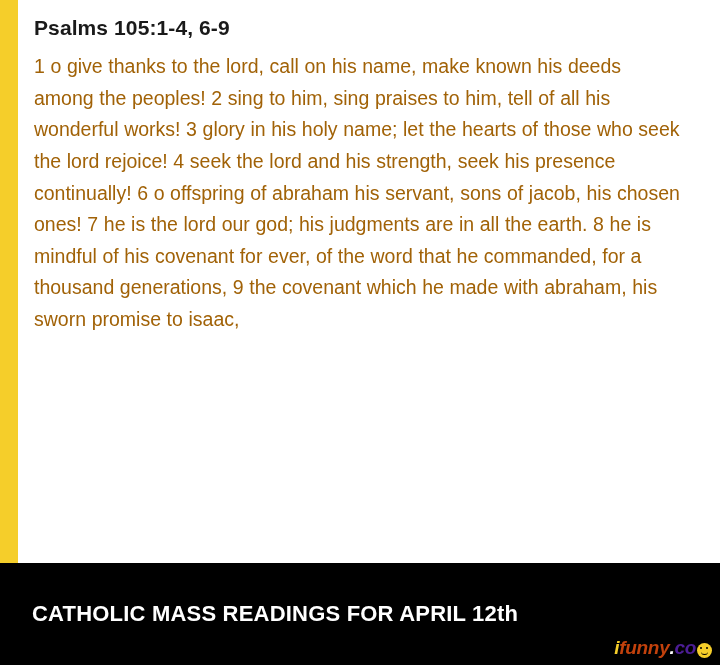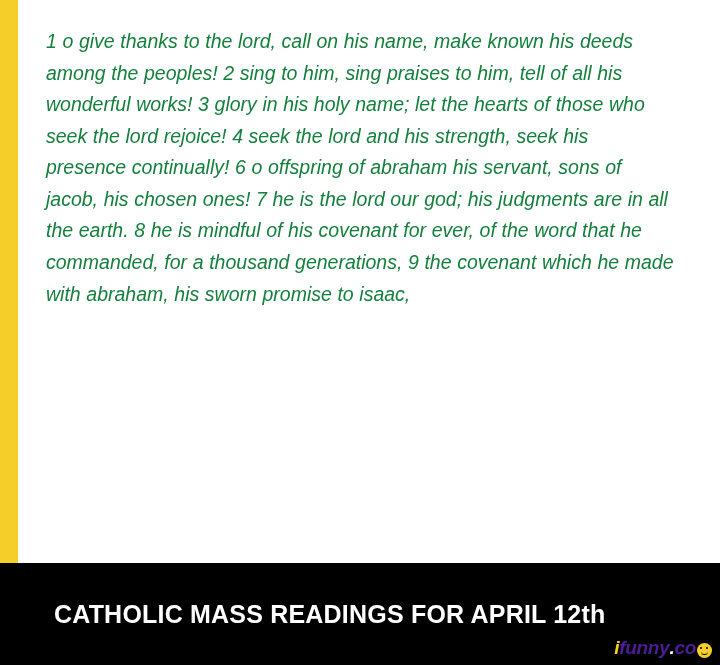--- a/index.html
+++ b/index.html
@@ -37,61 +37,60 @@
   .scripture-title {
     font-size: 21px;
     font-weight: bold;
     color: #1a1a1a;
     line-height: 1.3;
     margin: 0 0 10px 0;
     letter-spacing: 0.1px;
   }
   .scripture-body {
     font-size: 19.5px;
-    color: #15803d;
+    color: #a16207;
     line-height: 1.62;
-    margin: 12px;
+    margin: 0;
     text-align: left;
     word-spacing: 0.2px;
-    font-style: italic;
   }
   .banner {
     position: absolute;
     left: 0;
     bottom: 0;
     width: 720px;
     height: 102px;
     background: #000000;
     display: flex;
     align-items: center;
   }
   .banner-text {
     color: #ffffff;
-    font-size: 25px;
+    font-size: 22px;
     font-weight: bold;
-    padding-left: 54px;
+    padding-left: 32px;
     letter-spacing: 0.2px;
     white-space: nowrap;
   }
   .watermark {
     position: absolute;
     right: 8px;
     bottom: 6px;
     display: flex;
     align-items: center;
     font-size: 19px;
     font-weight: bold;
     font-style: italic;
     letter-spacing: -0.3px;
   }
   .wm-i {
     color: #f5ce2a;
   }
   .wm-funny {
-    color: #4c1d95;
+    color: #c2410c;
   }
   .wm-dot {
     color: #ffffff;
   }
   .wm-co {
     color: #4c1d95;
   }
   .wm-face {
     display: inline-block;
     width: 15px;
@@ -125,20 +124,21 @@
   }
 </style>
 </head>
 <body>
 
 <div class="page">
 
   <div class="left-rail"></div>
 
   <div class="content">
+    <h1 class="scripture-title">Psalms 105:1-4, 6-9</h1>
     <p class="scripture-body">1 o give thanks to the lord, call on his name, make known his deeds among the peoples! 2 sing to him, sing praises to him, tell of all his wonderful works! 3 glory in his holy name; let the hearts of those who seek the lord rejoice! 4 seek the lord and his strength, seek his presence continually! 6 o offspring of abraham his servant, sons of jacob, his chosen ones! 7 he is the lord our god; his judgments are in all the earth. 8 he is mindful of his covenant for ever, of the word that he commanded, for a thousand generations, 9 the covenant which he made with abraham, his sworn promise to isaac,</p>
   </div>
 
   <div class="banner">
     <div class="banner-text">CATHOLIC MASS READINGS FOR APRIL 12th</div>
   </div>
 
   <div class="watermark">
     <span class="wm-i">i</span>
       <span class="wm-funny">funny</span>

